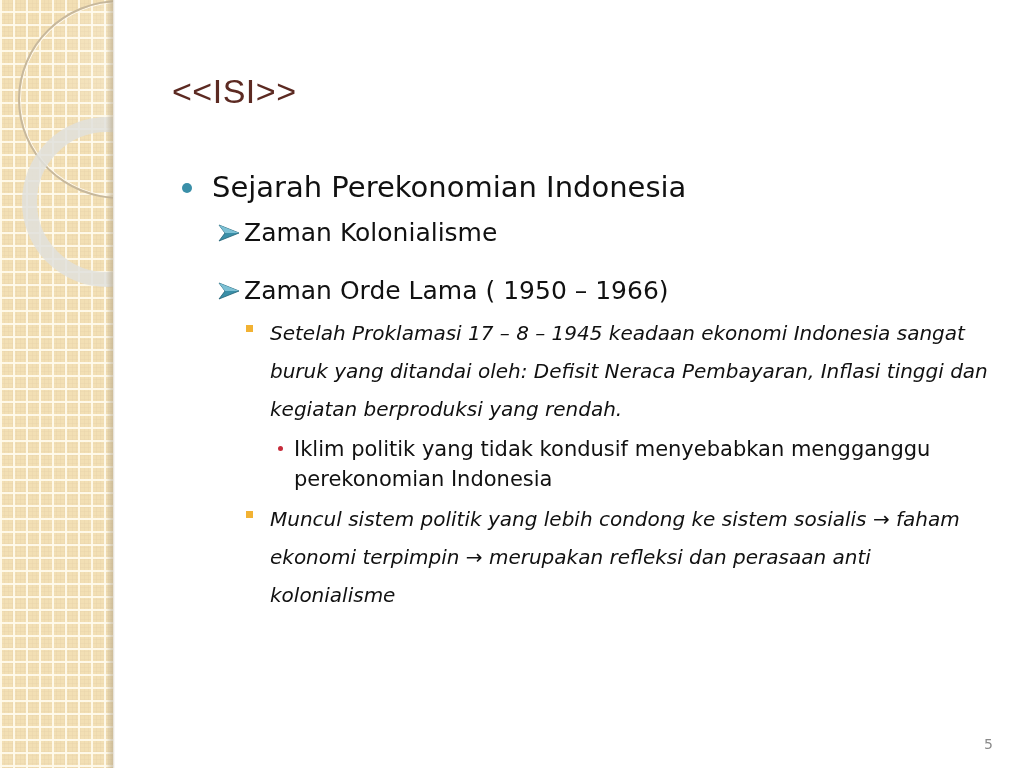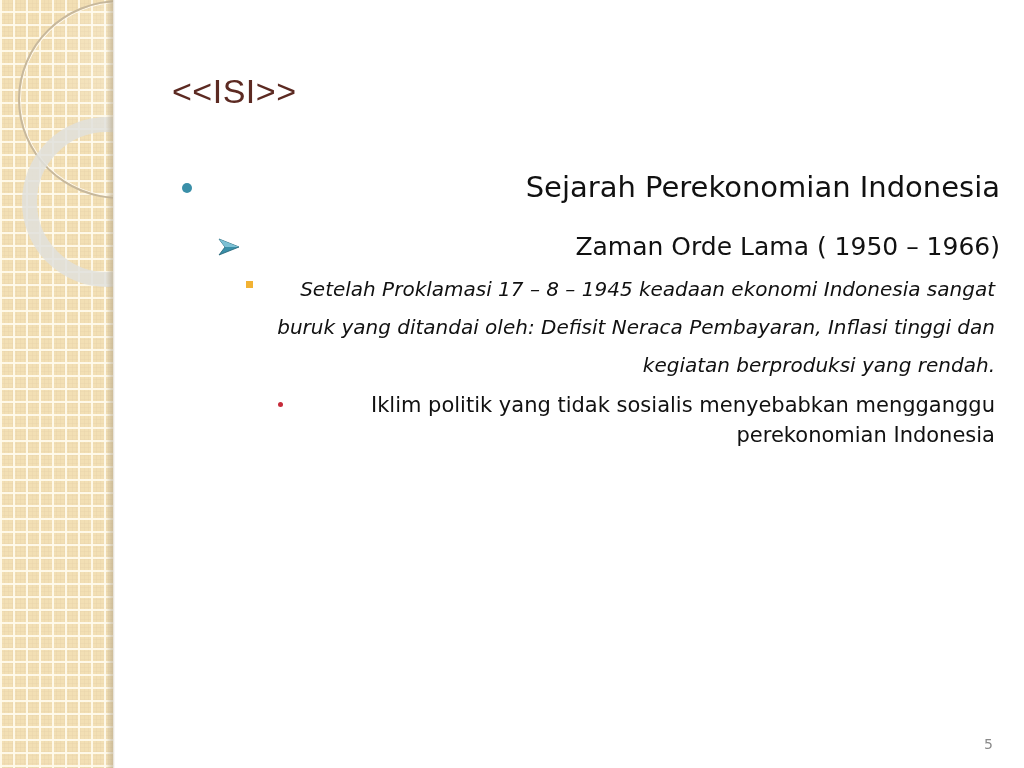--- a/index.html
+++ b/index.html
@@ -18,21 +18,21 @@
     background:linear-gradient(90deg, rgba(200,185,150,0.0), rgba(180,165,135,0.55) 70%, rgba(255,255,255,0)); }
   .circle-big { position:absolute; left:18px; top:0px; width:200px; height:195px; border-radius:50%;
     border:2px solid #c7b89c; box-shadow:inset 0 0 0 1px #fffaf0; }
   .circle-big-fill { position:absolute; left:20px; top:2px; width:196px; height:191px; border-radius:50%;
     background:radial-gradient(circle at 70% 30%, rgba(255,255,255,0.28), rgba(255,255,255,0) 60%); }
   .circle-ring { position:absolute; left:22px; top:117px; width:170px; height:170px; border-radius:50%;
     border:15px solid rgba(225,225,220,0.85); box-sizing:border-box; }
   .slide-number { position:absolute; left:984px; top:736px; font-size:14px; color:#8a8a8a; }
   .title { position:absolute; left:172px; top:72px; font-size:34px; color:#5c2a22; letter-spacing:0.5px;
     font-family:"Liberation Sans", sans-serif;text-align:right; }
-  .content { position:absolute; left:180px; top:168px; width:820px; color:#111;text-align:right; }
+  .content { position:absolute; left:180px; top:168px; width:820px; color:#111; }
   .l1 { position:relative; font-size:29px; padding-left:32px; line-height:38px; }
   .l1 .bullet { position:absolute; left:2px; top:15px; width:10px; height:10px; border-radius:50%; background:#3a8fa8; }
   .l2 { position:relative; font-size:25px; padding-left:64px; line-height:34px; margin-top:10px; }
   .l2 .arrow { position:absolute; left:38px; top:8px; width:22px; height:18px; }
   .l3 { position:relative; font-size:20px; padding-left:90px; line-height:38px; margin-top:6px; width:725px;font-style:italic; }
   .l3 .sq { position:absolute; left:66px; top:11px; width:7px; height:7px; background:#f2b233; }
   .l4 { position:relative; font-size:21px; padding-left:114px; line-height:30px; margin-top:6px; width:701px; }
   .l4 .dot { position:absolute; left:98px; top:12px; width:5px; height:5px; border-radius:50%; background:#c62b3a; }
 </style>
 </head>
@@ -46,35 +46,46 @@
 <div class="sidebar-shadow"></div>
 
 <div class="title">&lt;&lt;ISI&gt;&gt;</div>
 
 <div class="content">
   <div class="l1">
     <span class="bullet"></span>
     <span>Sejarah Perekonomian Indonesia</span>
   </div>
 
+  <div class="l2">
+    <svg class="arrow" viewBox="0 0 22 18">
+      <polygon points="1,1 21,9 1,17 7,9" fill="#3a8fa8" stroke="#1f5f73" stroke-width="0.8"></polygon>
+      <polygon points="1,1 21,9 7,9" fill="#7cc0d4"></polygon>
+    </svg>
+    <span>Zaman Kolonialisme</span>
+  </div>
 
   <div class="l2" style="margin-top:24px;">
     <svg class="arrow" viewBox="0 0 22 18">
       <polygon points="1,1 21,9 1,17 7,9" fill="#3a8fa8" stroke="#1f5f73" stroke-width="0.8"></polygon>
       <polygon points="1,1 21,9 7,9" fill="#7cc0d4"></polygon>
     </svg>
     <span>Zaman Orde Lama ( 1950 – 1966)</span>
   </div>
 
   <div class="l3" style="margin-top:6px;">
     <span class="sq"></span>
     <span>Setelah Proklamasi 17 – 8 – 1945 keadaan ekonomi Indonesia sangat buruk yang ditandai oleh: Defisit Neraca Pembayaran, Inflasi tinggi dan kegiatan berproduksi yang rendah.</span>
   </div>
 
 
   <div class="l4">
     <span class="dot"></span>
-    <span>Iklim politik yang tidak sosialis menyebabkan mengganggu perekonomian Indonesia</span>
+    <span>Iklim politik yang tidak kondusif menyebabkan mengganggu perekonomian Indonesia</span>
   </div>
 
+  <div class="l3">
+    <span class="sq"></span>
+    <span>Muncul sistem politik yang lebih condong ke sistem sosialis → faham ekonomi terpimpin  → merupakan refleksi dan perasaan anti kolonialisme</span>
+  </div>
 </div>
 
 <div class="slide-number">5</div>
 
 </body></html>

